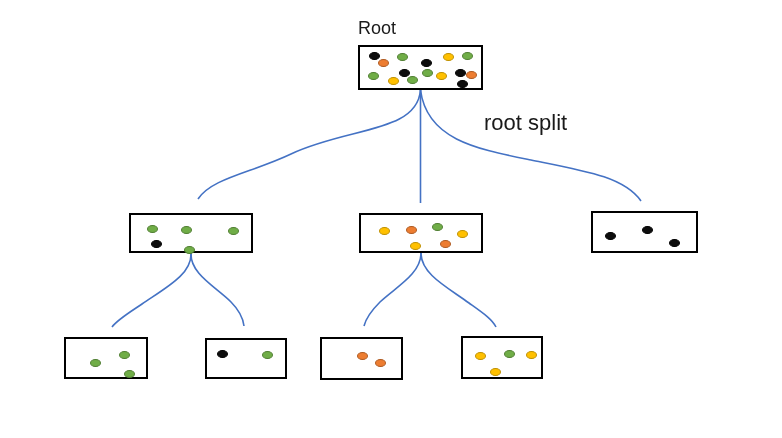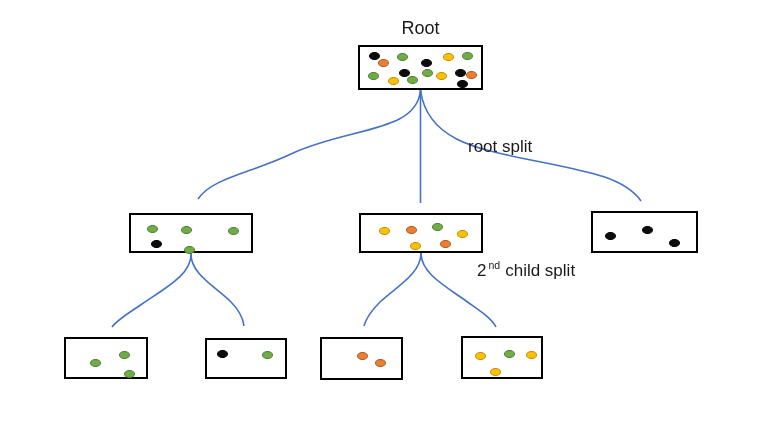--- a/index.html
+++ b/index.html
@@ -10,22 +10,22 @@
   .layer{position:absolute;left:0;top:0;width:782px;height:438px;}
   svg.layer{pointer-events:none;}
   #edges path{fill:none;stroke-width:1.6px;}
   .node-box{
     position:absolute;background:#ffffff;border:2px solid #000000;box-sizing:border-box;
   }
   .dot{
     position:absolute;border-radius:50%;border:1.5px solid;box-sizing:border-box;display:block;
   }
   .lbl{position:absolute;white-space:nowrap;line-height:1.2;}
-  .lbl-root{left:358px;top:18px;width:125px;text-align:center;font-size:18px;}
-  .lbl-root-split{left:468px;top:110px;font-size:17px;margin-top:27px;}
+  .lbl-root{left:358px;top:18px;width:125px;text-align:left;font-size:18px;}
+  .lbl-root-split{left:484px;top:110px;font-size:22px;}
   .lbl-first{left:44px;top:261px;font-size:17px;}
   .lbl-second{left:477px;top:261px;font-size:17px;}
   .lbl sup{font-size:0.62em;line-height:0;}
   .sup-wide{margin-left:2px;margin-right:5px;}
 </style>
 </head>
 <body>
 
 <div class="canvas">
 
@@ -105,17 +105,14 @@
 
   <div class="lbl lbl-root">
     <span>Root</span>
   </div>
 
   <div class="lbl lbl-root-split">
     <span>root split</span>
   </div>
 
 
-  <div class="lbl lbl-second">
-    <span>2</span><sup class="sup-wide">nd</sup><span>child split</span>
-  </div>
 
 </div>
 
 </body></html>

